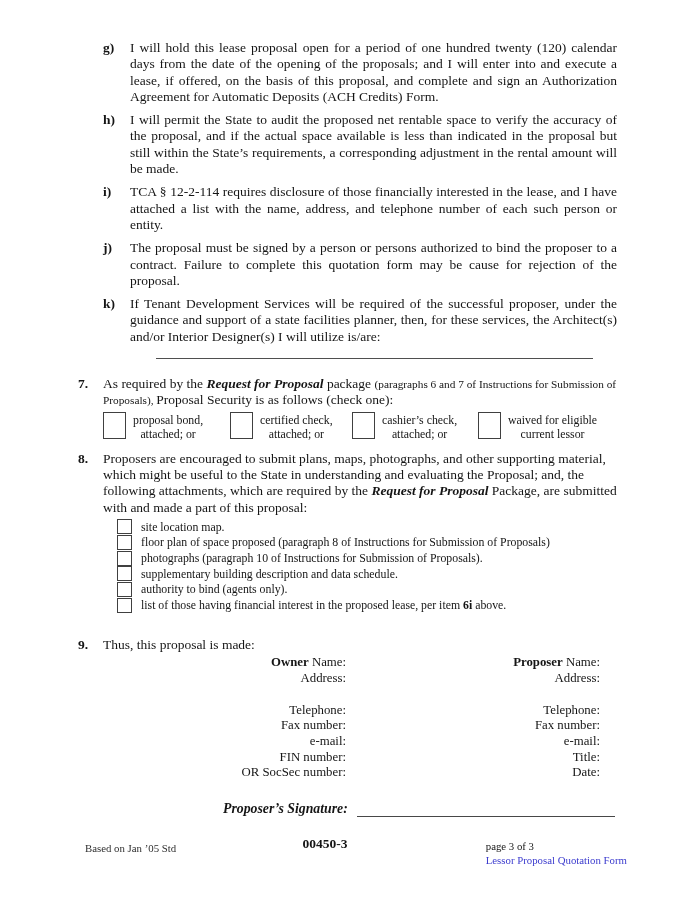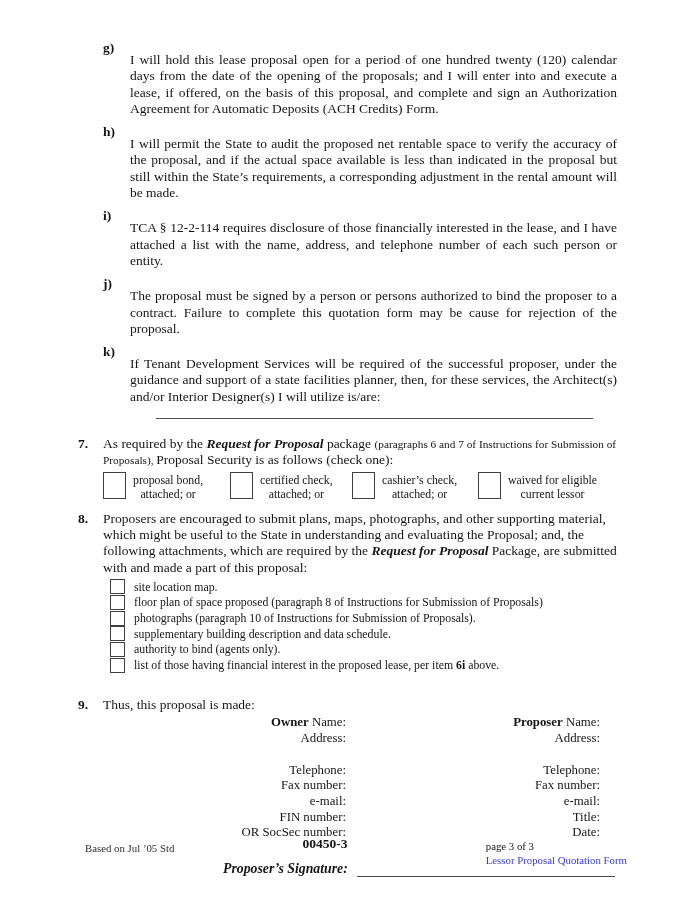--- a/index.html
+++ b/index.html
@@ -11,39 +11,39 @@
     color:#151515;
     font-size:13.5px;
     line-height:16.3px;
     overflow:hidden;
     margin:0 auto;
   }
   .content{position:absolute;left:78px;top:40px;width:539px;}
   
   .litem{display:flex;margin-left:25px;margin-bottom:7px;}
   .litem .mark{width:27px;flex:none;font-weight:bold;}
-  .litem .ltext{flex:1;text-align:justify;margin-top:12px;}
+  .litem .ltext{flex:1;text-align:justify;}
   
   .k-line{margin:13px 0 0 78px;width:437px;border-bottom:1.5px solid #4f4f4f;height:0;}
   
   .numitem{display:flex;}
   .numitem .nmark{width:25px;flex:none;font-weight:bold;}
   .numitem .nbody{flex:1;}
   .item7{margin-top:17px;}
   .bi{font-weight:bold;font-style:italic;}
   .smalltx{font-size:11.3px;}
   
   .optrow{display:flex;margin-top:3px;}
   .opt{display:flex;align-items:flex-start;}
   .opt1{width:127px;}.opt2{width:122px;}.opt3{width:126px;}.opt4{flex:1;}
   .cb{width:21px;height:25px;border:1.3px solid #404040;flex:none;margin-right:7px;background:#fff;}
   .optlabel{font-size:11.8px;line-height:14.6px;padding-top:1px;text-align:center;}
   
   .item8{margin-top:9px;}
-  .checklist{margin-top:3px;margin-left:7px;}
+  .checklist{margin-top:3px;margin-left:14px;}
   .chkrow{display:flex;align-items:center;height:15.7px;}
   .cbs{width:13px;height:13px;border:1.1px solid #404040;flex:none;margin-right:9px;background:#fff;}
   .chktext{font-size:11.8px;white-space:nowrap;}
   .chktext b{font-weight:bold;}
   
   .item9{margin-top:24px;}
   .cols{display:flex;margin-top:2px;}
   .col{display:flex;flex-direction:column;}
   .col-owner{width:275px;margin-right:7px;}
   .col-proposer{width:247px;}
@@ -226,19 +226,19 @@
       </div>
     </div>
 
     <div class="sigrow">
       <span class="siglabel">Proposer’s Signature:</span>
       <span class="sigline"></span>
     </div>
 
   </div>
 
-  <div class="f-left">Based on Jul ’05 Std</div>
+  <div class="f-left">Based on Jan ’05 Std</div>
   <div class="f-center">00450-3</div>
   <div class="f-right">
     <span>page 3 of  3</span>
     <span class="f-link" style="color: rgb(59, 59, 206);">Lessor Proposal Quotation Form</span>
   </div>
 </div>
 
 </body></html>

